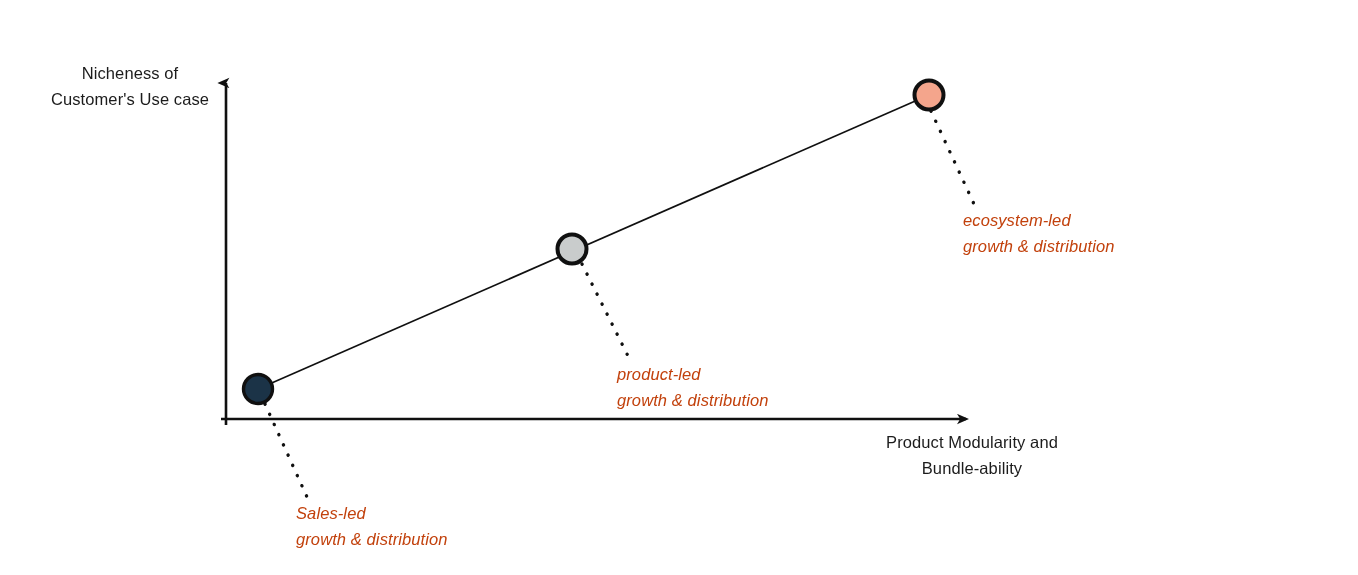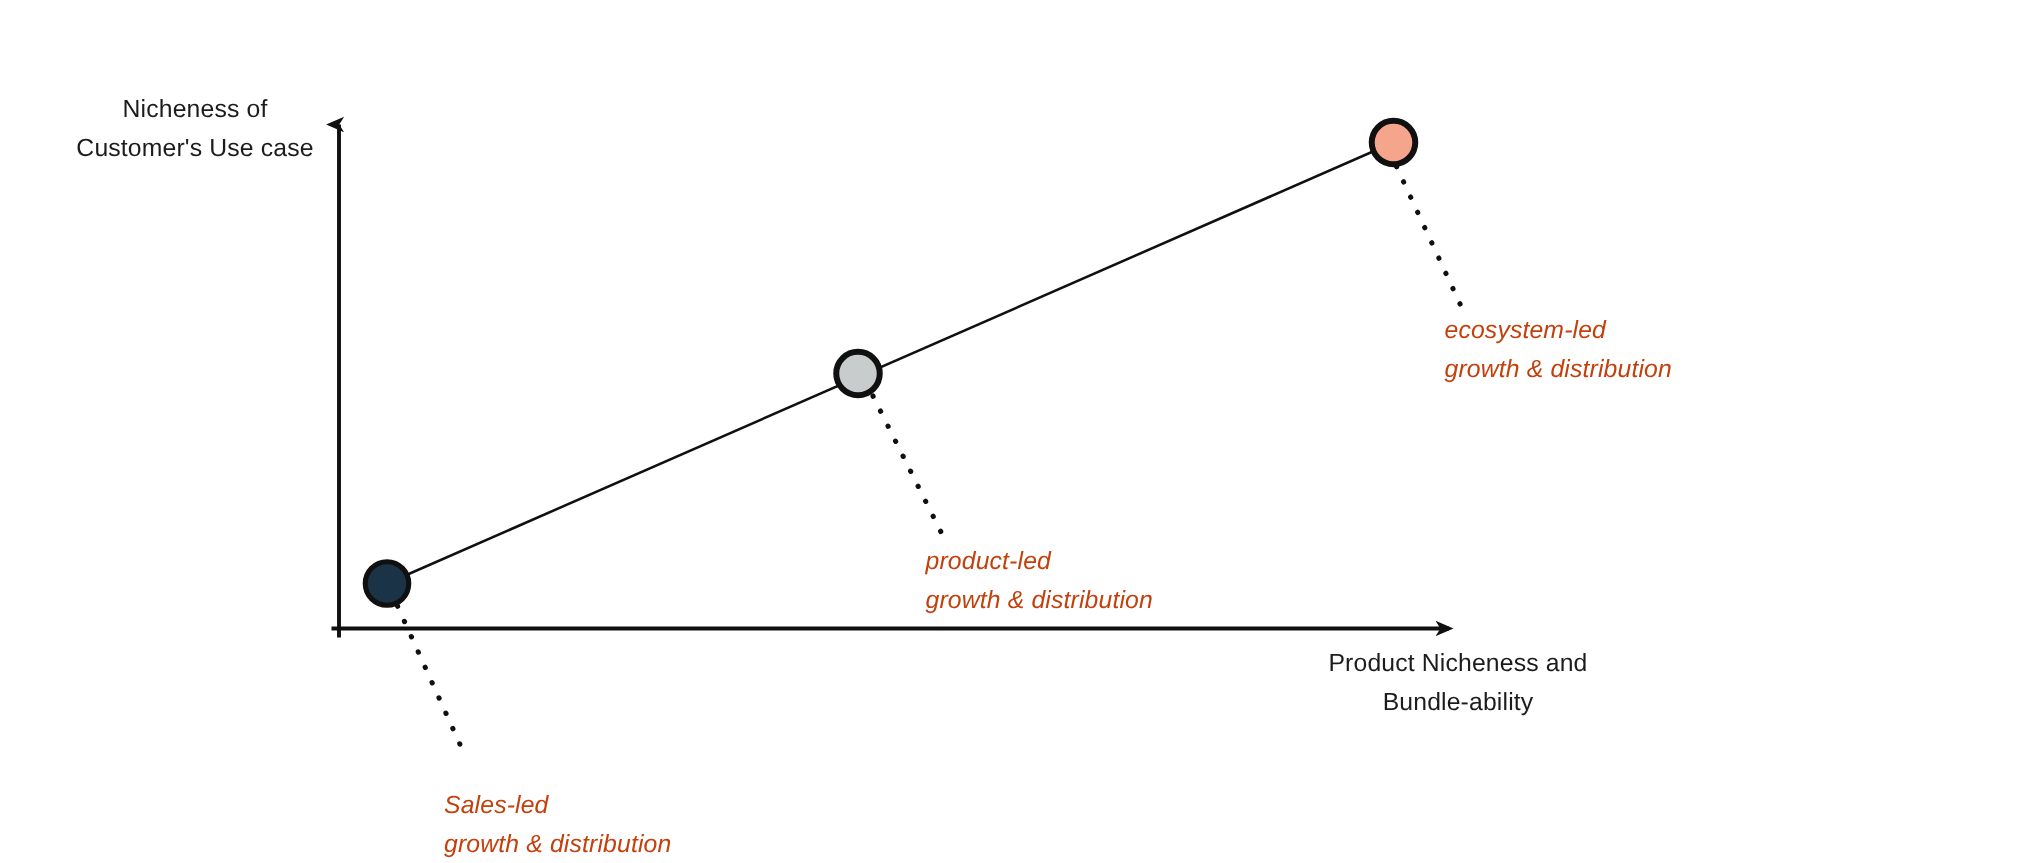--- a/index.html
+++ b/index.html
@@ -56,21 +56,21 @@
     position: absolute;
     font-family: "Liberation Sans", sans-serif;
     font-style: italic;
     font-size: 16.5px;
     line-height: 26px;
     color: #c2410c;
     white-space: pre-line;
     text-align: left;
     letter-spacing: 0.1px;
   }
-  #label-sales-led   { left: 280px; top: 500px; width: 340px; margin-top: 24px; }
+  #label-sales-led   { left: 280px; top: 500px; width: 340px; }
   #label-product-led { left: 601px; top: 361px; width: 340px; }
   #label-ecosystem-led { left: 947px; top: 207px; width: 340px; }
 </style>
 </head>
 <body>
 
 <div id="diagram-root">
 
   <svg class="canvas" viewBox="0 0 1358 575" xmlns="http://www.w3.org/2000/svg">
     <defs>
@@ -97,21 +97,21 @@
 
     <g>
       <circle cx="242" cy="389" r="14.5" fill="#1b3347" stroke="#101010" stroke-width="3.4"></circle>
       <circle cx="556" cy="249" r="14.5" fill="#c9cccc" stroke="#101010" stroke-width="4"></circle>
       <circle cx="913" cy="95" r="14.5" fill="#f4a58c" stroke="#101010" stroke-width="4"></circle>
     </g>
   </svg>
 
   <div class="axis-label" id="y-axis-label">Nicheness of
 Customer's Use case</div>
-  <div class="axis-label" id="x-axis-label">Product Nicheness and
+  <div class="axis-label" id="x-axis-label">Product Modularity and
 Bundle-ability</div>
 
   <div class="point-label" id="label-sales-led">Sales-led
 growth &amp; distribution</div>
   <div class="point-label" id="label-product-led">product-led
 growth &amp; distribution</div>
   <div class="point-label" id="label-ecosystem-led">ecosystem-led
 growth &amp; distribution</div>
 
 </div>

